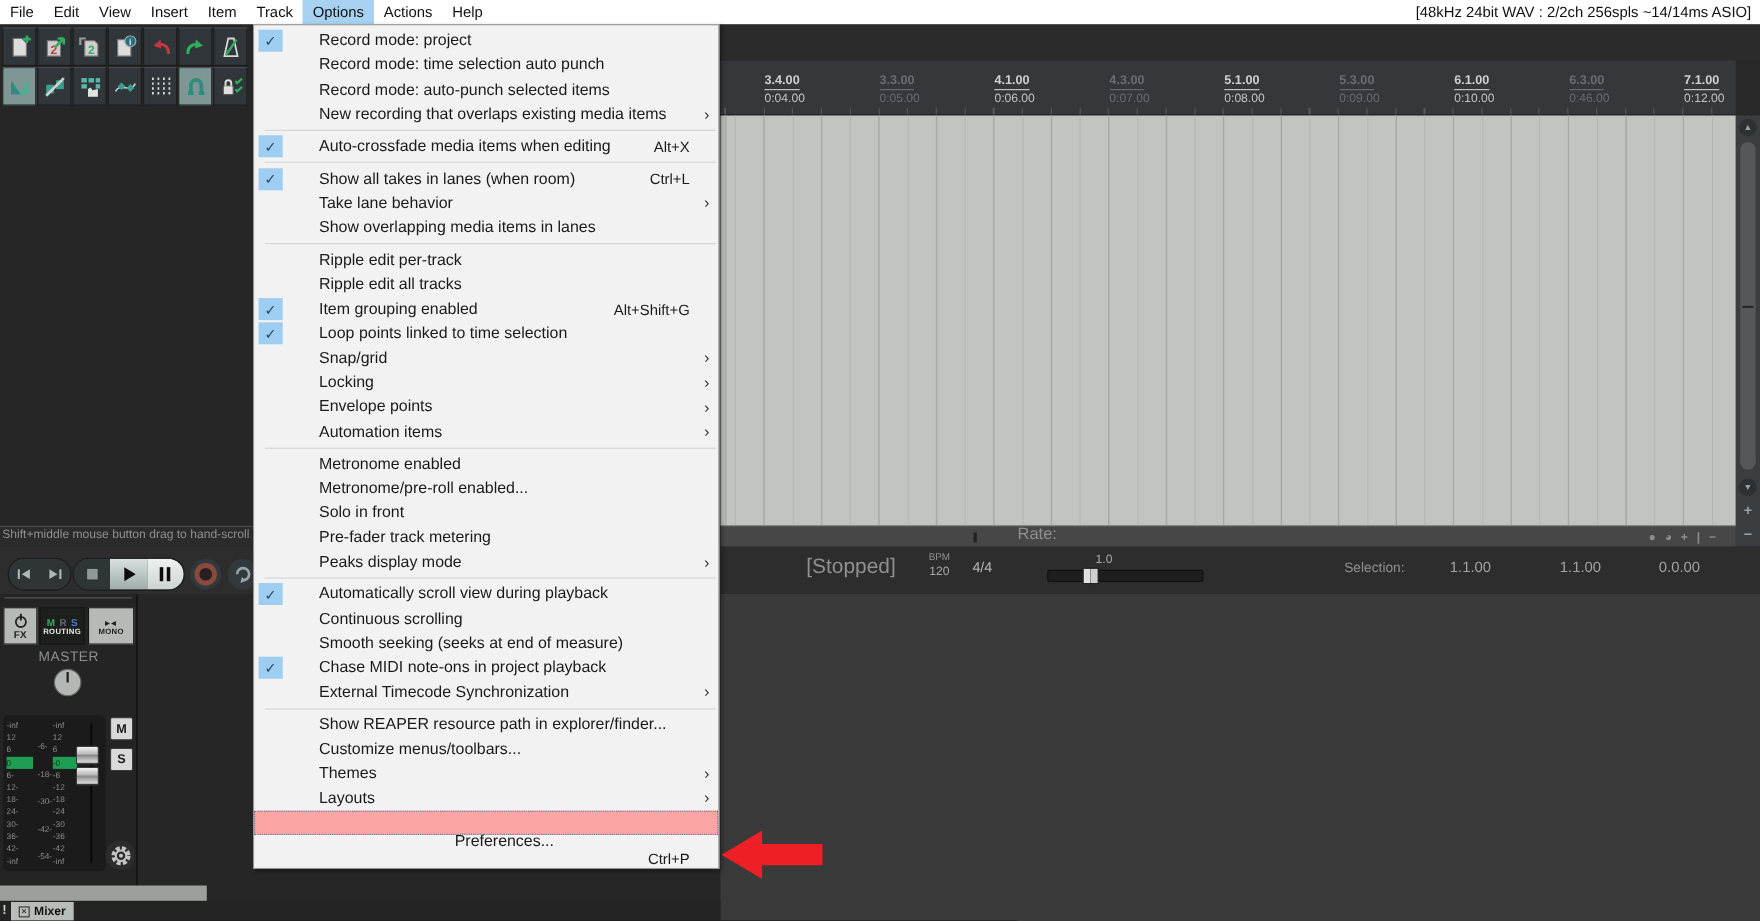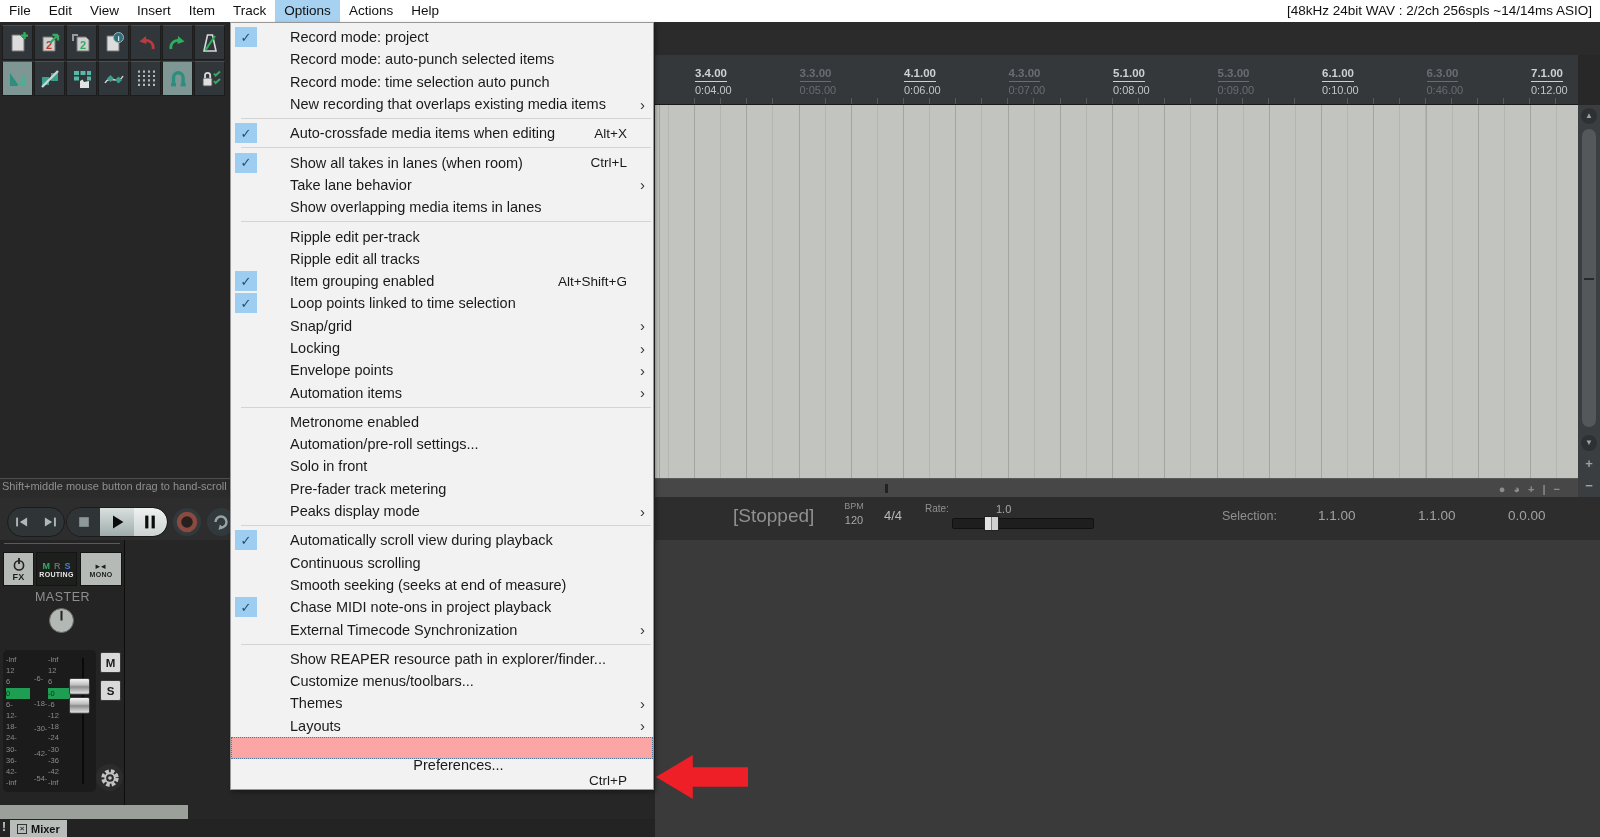--- a/index.html
+++ b/index.html
@@ -336,21 +336,21 @@
       <circle cx="15" cy="15" r="14" fill="#31393c"></circle>
       <path d="M9.5 15a5.5 5.5 0 1 1 5.5 5.5" stroke="#9aa4a4" stroke-width="2.4" fill="none"></path>
       <path d="M12.5 23l5-2-3.6-3.4z" fill="#9aa4a4"></path>
       </svg>
   </div>
 
   <div class="tp-text" style="left:733px; top:505px; font-size:19px;">[Stopped]</div>
   <div class="tp-text" style="left:838px; top:501px; width:32px; text-align:center; font-size:9px;">BPM</div>
   <div class="tp-text" style="left:838px; top:514px; width:32px; text-align:center; font-size:11px; color:#a8a8a8;">120</div>
   <div class="tp-text" style="left:884px; top:508px; font-size:13px; color:#b8b8b8;">4/4</div>
-  <div class="tp-text" style="left:925px; top:503px; font-size:10px;">Rate:</div>
+  <div class="tp-text" style="left:925px; top:477px; font-size:15px;">Rate:</div>
   <div class="tp-text" style="left:996px; top:503px; font-size:11px; color:#a8a8a8;">1.0</div>
   <div style="position:absolute; left:952px; top:518px; width:142px; height:11px; background:#1e1e1e;
        border:1px solid #111; border-radius:2px;">
     <div style="position:absolute; left:31px; top:-3px; width:15px; height:15px; border:1px solid #222;
          background:linear-gradient(90deg,#e2e2e2 0 44%,#7a7a7a 50%,#cfcfcf 56% 100%);"></div>
   </div>
   <div class="tp-text" style="left:1222px; top:509px; font-size:12.5px;">Selection:</div>
   <div class="tp-text" style="left:1318px; top:508px; font-size:13.5px; color:#a2a2a2;">1.1.00</div>
   <div class="tp-text" style="left:1418px; top:508px; font-size:13.5px; color:#a2a2a2;">1.1.00</div>
   <div class="tp-text" style="left:1508px; top:508px; font-size:13.5px; color:#a2a2a2;">0.0.00</div>
@@ -448,28 +448,28 @@
   <div id="options-menu">
       <div class="menu-item">
         <span class="mi-check on">✓</span>
         <span class="mi-label">Record mode: project</span>
         <span class="mi-right">
           <span class="mi-arrow"></span>
         </span>
       </div>
       <div class="menu-item">
         <span class="mi-check"></span>
+        <span class="mi-label">Record mode: time selection auto punch</span>
+        <span class="mi-right">
+          <span class="mi-arrow"></span>
+        </span>
+      </div>
+      <div class="menu-item">
+        <span class="mi-check"></span>
         <span class="mi-label">Record mode: auto-punch selected items</span>
-        <span class="mi-right">
-          <span class="mi-arrow"></span>
-        </span>
-      </div>
-      <div class="menu-item">
-        <span class="mi-check"></span>
-        <span class="mi-label">Record mode: time selection auto punch</span>
         <span class="mi-right">
           <span class="mi-arrow"></span>
         </span>
       </div>
       <div class="menu-item">
         <span class="mi-check"></span>
         <span class="mi-label">New recording that overlaps existing media items</span>
         <span class="mi-right">
           <span class="mi-arrow">›</span>
         </span>
@@ -567,21 +567,21 @@
       <div class="menu-sep"></div>
       <div class="menu-item">
         <span class="mi-check"></span>
         <span class="mi-label">Metronome enabled</span>
         <span class="mi-right">
           <span class="mi-arrow"></span>
         </span>
       </div>
       <div class="menu-item">
         <span class="mi-check"></span>
-        <span class="mi-label">Automation/pre-roll settings...</span>
+        <span class="mi-label">Metronome/pre-roll enabled...</span>
         <span class="mi-right">
           <span class="mi-arrow"></span>
         </span>
       </div>
       <div class="menu-item">
         <span class="mi-check"></span>
         <span class="mi-label">Solo in front</span>
         <span class="mi-right">
           <span class="mi-arrow"></span>
         </span>

